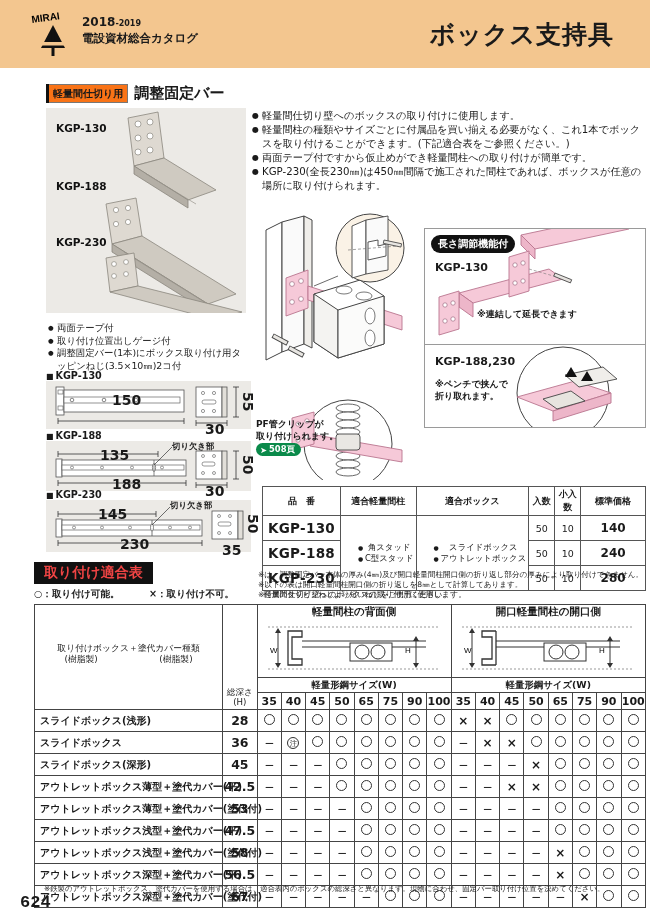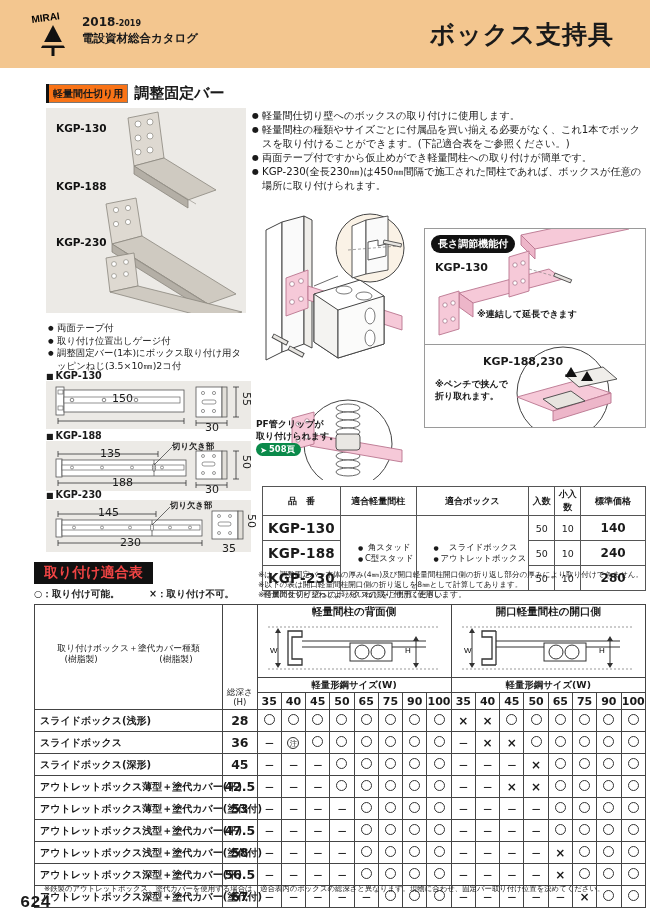--- a/index.html
+++ b/index.html
@@ -64,21 +64,21 @@
     position:absolute; left:48px; top:322px; width:200px;
     font-size:9.4px; line-height:12.6px;
   }
   .spec-bullets .li { position:relative; padding-left:9px; }
   .spec-bullets .li::before { content:"\25CF"; position:absolute; left:0; top:0; font-size:6.5px; }
 
   
   .dim-block { position:absolute; }
   .dim-head { font-size:9.6px; font-weight:bold; }
   .dim-head::before { content:"\25A0"; font-size:8px; margin-right:2px; }
-  .dimtxt { position:absolute; font-size:11px; font-weight:normal; }
+  .dimtxt { position:absolute; font-size:14px; font-weight:bold; }
   .dimtxt.v { writing-mode:vertical-rl; }
   .notch-lbl { position:absolute; font-size:8.4px; font-weight:bold; }
 
   
   .illus-center { position:absolute; left:252px; top:212px; width:168px; height:268px; }
   .pf-label { position:absolute; left:256px; top:419px; font-size:9px; font-weight:bold; line-height:11.5px; }
   .pf-page {
     position:absolute; left:256px; top:443px;
     background:#0a8a4a; color:#fff; font-size:8.4px; font-weight:bold;
     border-radius:9px; padding:1px 6px 1px 4px; display:inline-flex; align-items:center; gap:2px;
@@ -442,21 +442,21 @@
 <div class="illus-right" style="top:344px; height:84px;">
   <svg width="220" height="82" style="position:absolute;left:0;top:0;">
     <circle cx="138" cy="48" r="46" fill="#fff" stroke="#444" stroke-width="1"></circle>
     <polygon points="92,52 150,36 186,48 128,66" fill="#f6c9d8" stroke="#b9758f" stroke-width="0.9"></polygon>
     <polygon points="128,66 186,48 186,58 128,76" fill="#edb6c9" stroke="#b9758f" stroke-width="0.9"></polygon>
     <polygon points="140,30 178,22 192,34 154,42" fill="#f0eeea" stroke="#444" stroke-width="0.9"></polygon>
     <polygon points="118,54 146,46 160,56 132,64" fill="#e7e4df" stroke="#444" stroke-width="0.9"></polygon>
     <path d="M146,22 L152,32 L140,32 Z" fill="#111"></path>
     <path d="M162,26 L168,36 L156,36 Z" fill="#111"></path>
   </svg>
-  <div class="ir-code" style="left:10px; top:10px;margin-left:48px;">KGP-188,230</div>
+  <div class="ir-code" style="left:10px; top:10px;">KGP-188,230</div>
   <div class="ir-note" style="left:10px; top:34px;">
     <div>※ペンチで挟んで</div>
     <div>折り取れます。</div>
   </div>
 </div>
 
 <table class="ptable">
   <thead>
     <tr>
       <th style="width:78px;">品　番</th>

